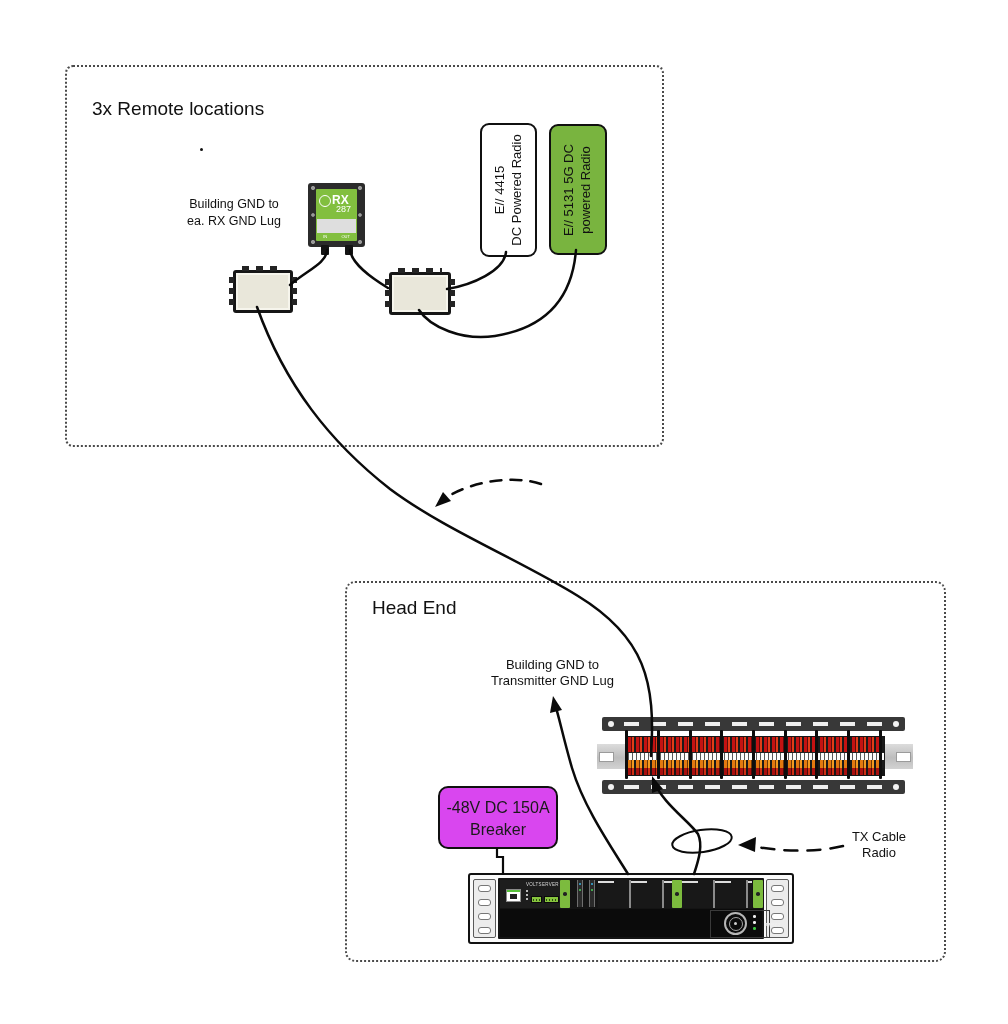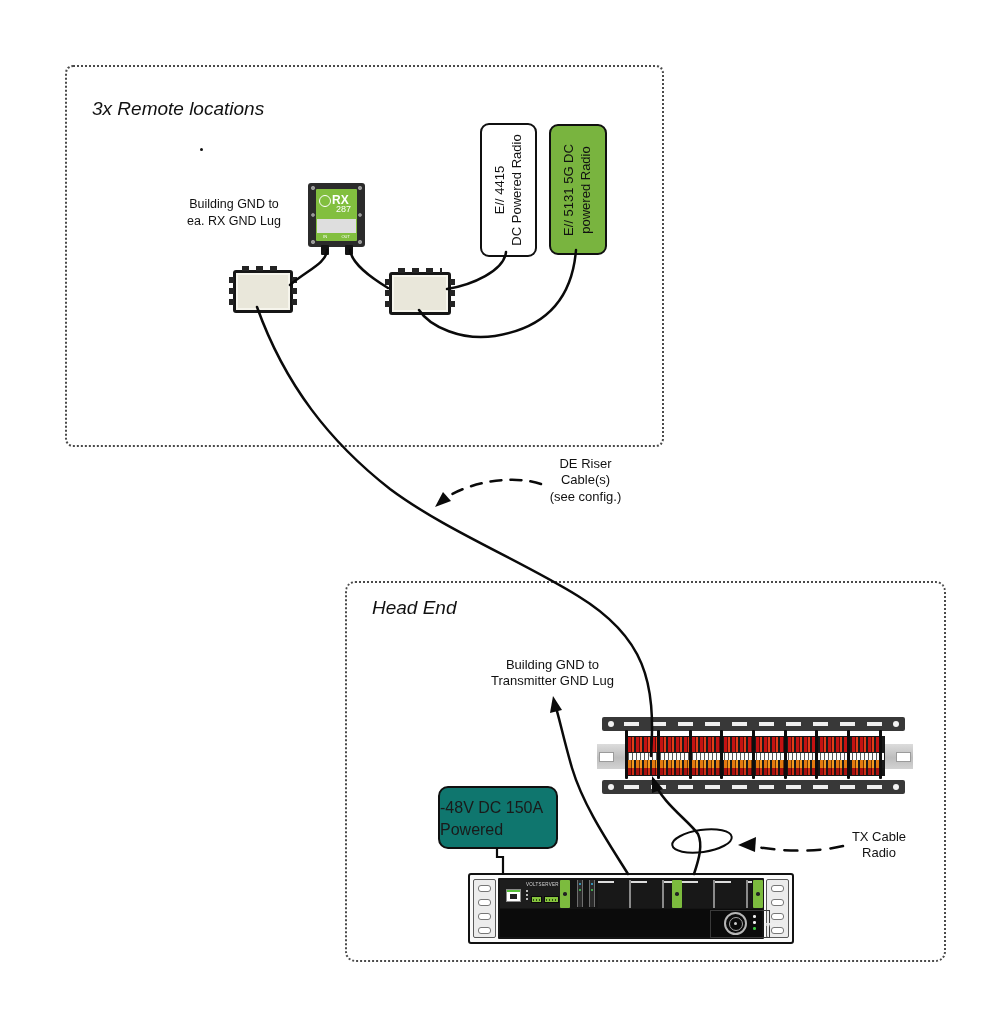--- a/index.html
+++ b/index.html
@@ -1,21 +1,21 @@
 <!DOCTYPE html>
 <html><head>
 <meta charset="utf-8">
 <style>
   html,body{margin:0;padding:0;background:#fff;}
   #canvas{position:relative;width:1008px;height:1024px;background:#fff;overflow:hidden;
           font-family:"Liberation Sans", sans-serif;color:#1a1a1a;}
 
   
   .section-box{position:absolute;border:2px dotted #4a4a4a;background:transparent;}
-  .section-title{position:absolute;font-size:19px;color:#111;white-space:nowrap;font-style:italic;}
+  .section-title{position:absolute;font-size:19px;color:#111;white-space:nowrap;}
 
   .note{position:absolute;font-size:12.5px;line-height:1.35;text-align:center;color:#111;}
   .note13{position:absolute;font-size:13px;line-height:1.25;text-align:center;color:#111;}
 
   
   .radio{position:absolute;border:2.5px solid #101010;border-radius:9px;background:#fff;}
   .radio.green{background:#79b43f;}
   .radio .rot{position:absolute;left:50%;top:50%;width:122px;
               transform:translate(-50%,-50%) rotate(-90deg);
               font-size:13px;line-height:1.3;text-align:center;color:#111;white-space:nowrap;}
@@ -63,22 +63,22 @@
   .terms{position:absolute;border:1px solid #161616;background:#191919;}
   .t-row{position:absolute;left:0;right:0;}
   .t-red1{top:0;height:15px;background:repeating-linear-gradient(90deg,#c41212 0 3px,#5e0b0b 3px 4px,#e23c18 4px 6px,#1a1a1a 6px 8px);}
   .t-white{top:15px;height:8px;background:#fdfdfd;border-top:1px solid #222;border-bottom:1px solid #222;
            background-image:repeating-linear-gradient(90deg,#5a5a5a 0 1px,transparent 1px 4px);}
   .t-orange{top:23px;height:8px;background:repeating-linear-gradient(90deg,#e2790f 0 3px,#6f3804 3px 4px,#f29b20 4px 6px,#1a1a1a 6px 8px);}
   .t-red2{top:31px;bottom:0;background:repeating-linear-gradient(90deg,#a80f0f 0 3px,#4e0909 3px 4px,#cf2f14 4px 6px,#161616 6px 8px);}
   .t-div{position:absolute;width:3px;background:#0d0d0d;border-radius:1px;}
 
   
-  .breaker{position:absolute;border:2.5px solid #101010;border-radius:10px;background:#0f766e;
-           font-size:16px;line-height:1.35;text-align:left;padding-top:9px;box-sizing:border-box;}
+  .breaker{position:absolute;border:2.5px solid #101010;border-radius:10px;background:#d946ef;
+           font-size:16px;line-height:1.35;text-align:center;padding-top:9px;box-sizing:border-box;}
 
   
   .tx-unit{position:absolute;background:#fafafa;border:2px solid #111;border-radius:3px;}
   .ear{position:absolute;top:4px;bottom:4px;width:21px;background:#ececec;border:1px solid #5a5a5a;border-radius:2px;}
   .ear .hole{position:absolute;left:4px;width:11px;height:5px;background:#fff;border:1px solid #777;border-radius:3px;}
   .tx-inner{position:absolute;left:28px;top:3px;right:28px;bottom:3px;background:#141414;border-radius:1px;}
   .ctrl{position:absolute;left:2px;top:2px;width:62px;height:28px;background:#1d1d1d;}
   .brand{position:absolute;left:26px;top:2px;font-size:4.5px;letter-spacing:.3px;color:#d8d8d8;}
   .eth{position:absolute;left:6px;top:9px;width:15px;height:13px;background:#fff;border:1px solid #8a8a8a;box-sizing:border-box;}
   .eth::before{content:"";position:absolute;left:3px;top:4px;right:3px;bottom:2px;background:#222;}
@@ -153,25 +153,20 @@
     <div class="tabs-top"></div>
     <div class="tabs-l"></div>
     <div class="tabs-r"></div>
   </div>
   <div class="jbox" style="left:389px;top:272px;width:56px;height:37px;">
     <div class="tabs-top"></div>
     <div class="tabs-l"></div>
     <div class="tabs-r"></div>
   </div>
 
-  <div class="note13" style="left:523px;top:456px;width:125px;">
-    <div>DE Riser</div>
-    <div>Cable(s)</div>
-    <div>(see config.)</div>
-  </div>
 
   <div class="section-box" style="left:345px;top:581px;width:597px;height:377px;border-radius:10px;"></div>
   <div class="section-title" style="left:372px;top:597px;">Head End</div>
 
   <div class="note13" style="left:480px;top:657px;width:145px;">
     <div>Building GND to</div>
     <div>Transmitter GND Lug</div>
   </div>
 
   <div class="rail" style="left:602px;top:717px;width:303px;">
@@ -199,21 +194,21 @@
   <div class="t-div" style="left:847px;top:730px;height:49px;"></div>
   <div class="t-div" style="left:879px;top:730px;height:49px;"></div>
   <div class="rail" style="left:602px;top:780px;width:303px;">
     <div class="dashes"></div>
     <div class="hole-l"></div>
     <div class="hole-r"></div>
   </div>
 
   <div class="breaker" style="left:438px;top:786px;width:120px;height:63px;">
     <div>-48V DC 150A</div>
-    <div>Powered</div>
+    <div>Breaker</div>
   </div>
 
   <div class="note13" style="left:843px;top:829px;width:72px;">
     <div>TX Cable</div>
     <div>Radio</div>
   </div>
 
   <div class="tx-unit" style="left:468px;top:873px;width:322px;height:67px;">
     <div class="ear" style="left:3px;">
       <div class="hole" style="top:5px;"></div>

